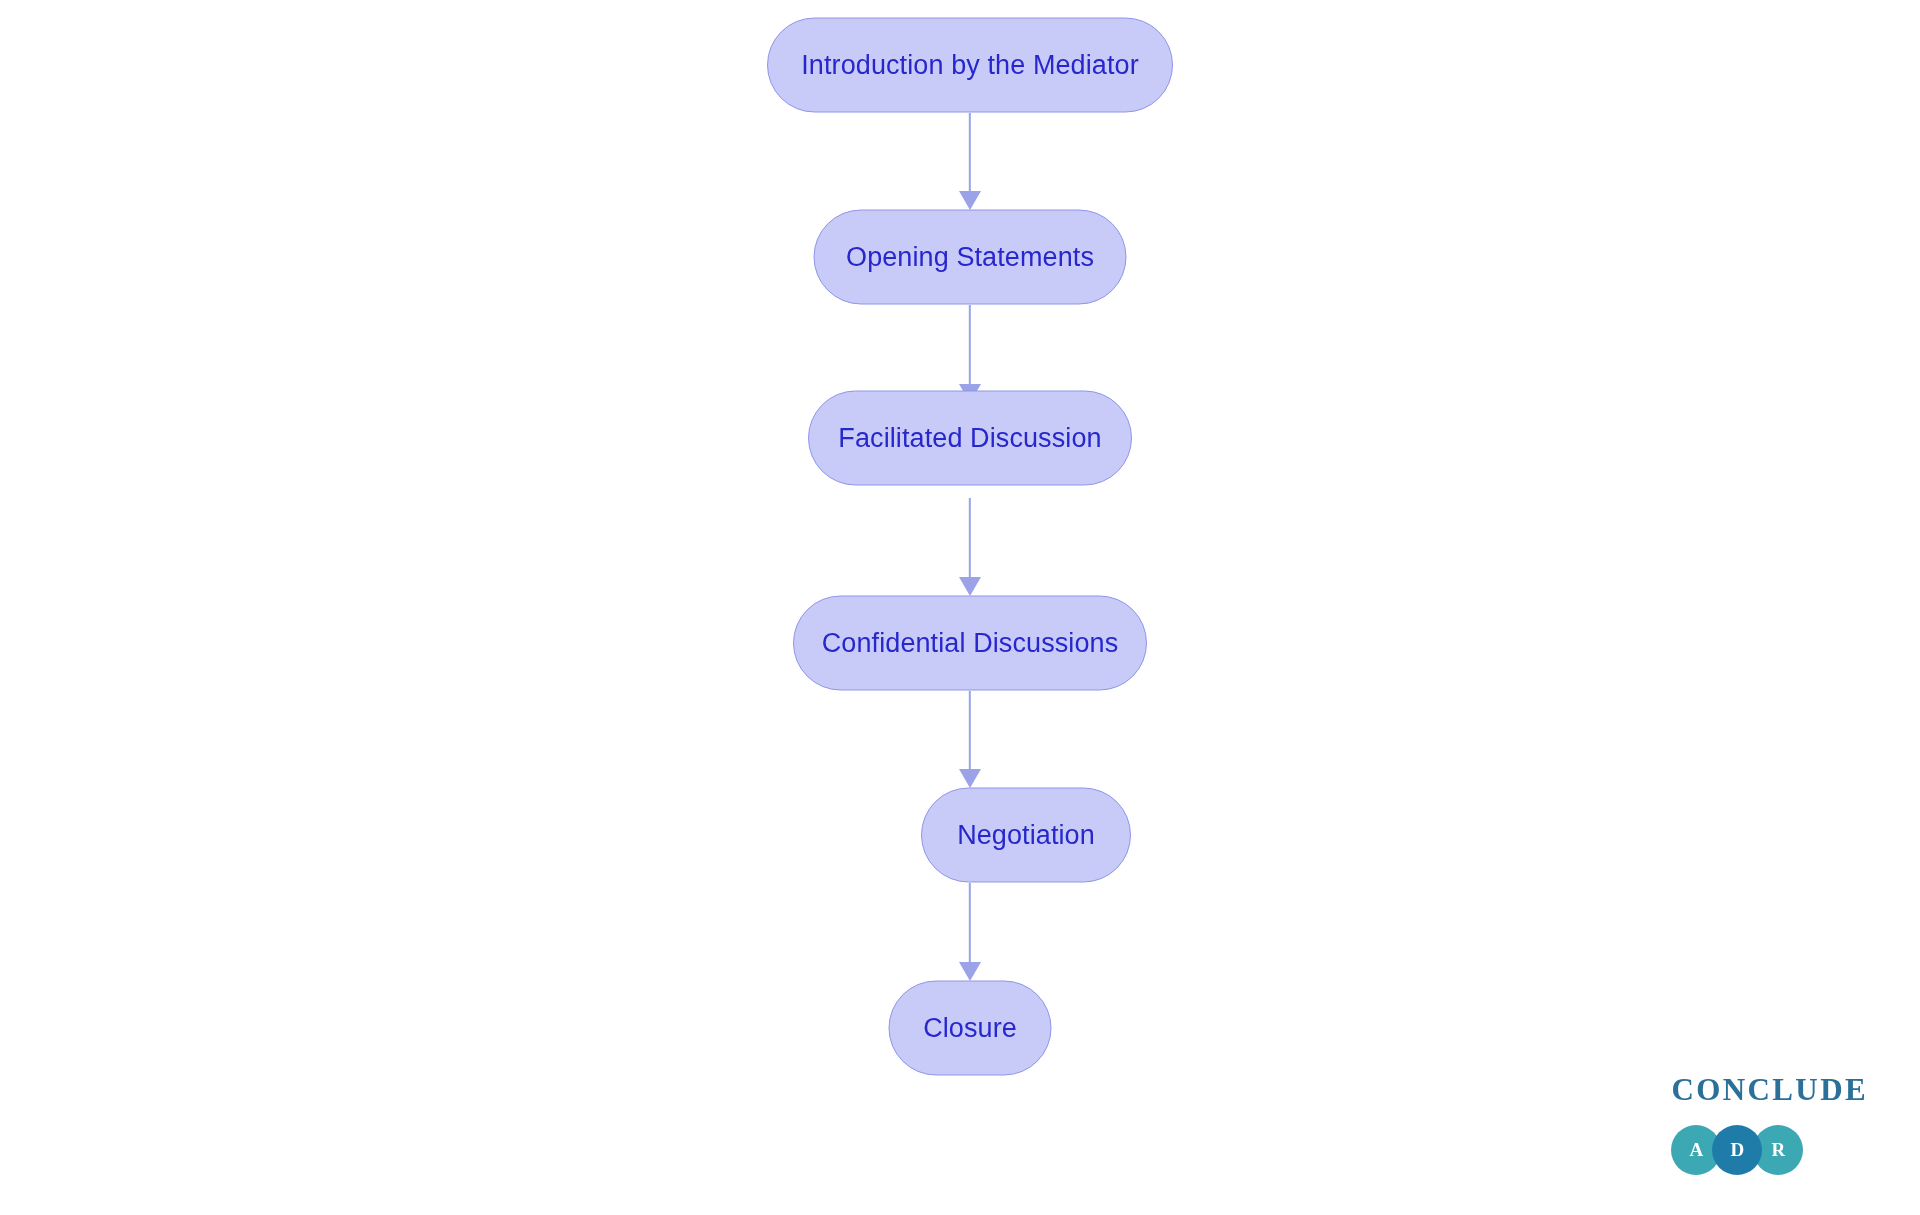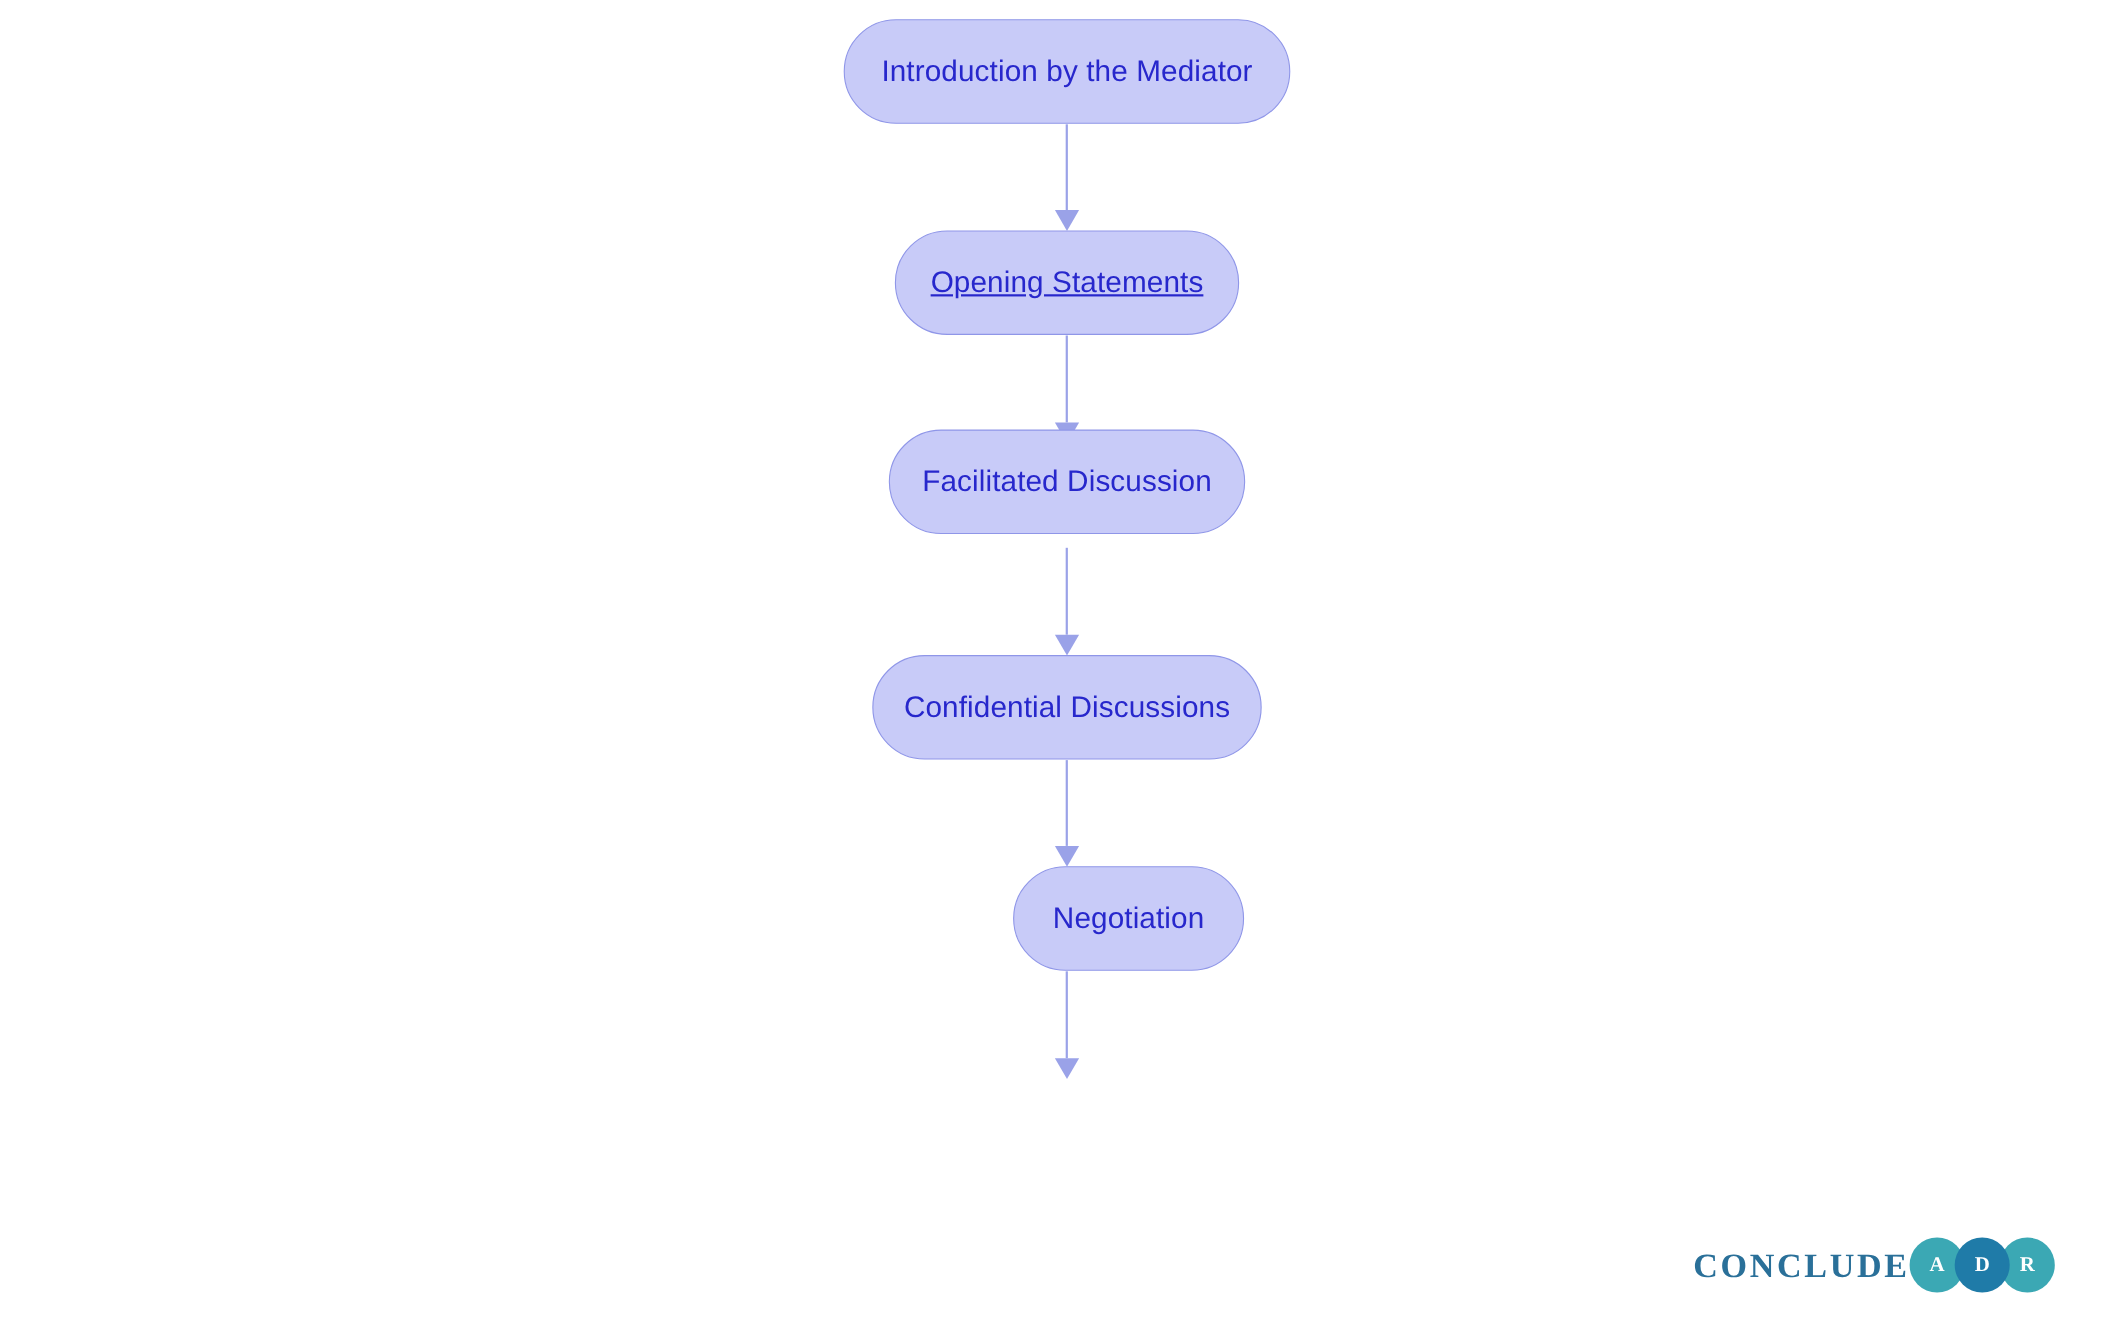--- a/index.html
+++ b/index.html
@@ -68,21 +68,23 @@
     border-right: 11px solid transparent;
     border-top: 19px solid #9aa2e8;
   }
 
   
   #brand-logo {
     position: absolute;
     right: 52px;
     bottom: 40px;
     display: flex;
-    align-items: center;
+    align-items: flex-start;
+    gap: 20px;
+    flex-direction: column;
   }
   #brand-wordmark {
     font-family: "Liberation Serif", serif;
     font-weight: 700;
     font-size: 31px;
     letter-spacing: 2.4px;
     color: #2a7099;
     line-height: 1;
   }
   #brand-circles {
@@ -135,36 +137,39 @@
 
   <div class="connector" style="left:970px; top:883px; height:98px;">
     <div class="shaft" style="height:79px;"></div>
     <div class="head"></div>
   </div>
 
   <div class="node" style="left:970px; top:65px; width:406px;">
     <span>Introduction by the Mediator</span>
   </div>
 
-  <div class="node" style="left:970px; top:257px; width:313px;text-decoration:underline;">
+  <div class="node" style="left:970px; top:257px; width:313px;">
     <span>Opening Statements</span>
   </div>
 
   <div class="node" style="left:970px; top:438px; width:324px;">
     <span>Facilitated Discussion</span>
   </div>
 
   <div class="node" style="left:970px; top:643px; width:354px;">
     <span>Confidential Discussions</span>
   </div>
 
   <div class="node" style="left:1026px; top:835px; width:210px;">
     <span>Negotiation</span>
   </div>
 
+  <div class="node" style="left:970px; top:1028px; width:163px;">
+    <span>Closure</span>
+  </div>
 
 </div>
 
 <div id="brand-logo">
   <div id="brand-wordmark">CONCLUDE</div>
   <div id="brand-circles">
     <div class="circle c-a">A</div>
     <div class="circle c-d">D</div>
     <div class="circle c-r">R</div>
   </div>

